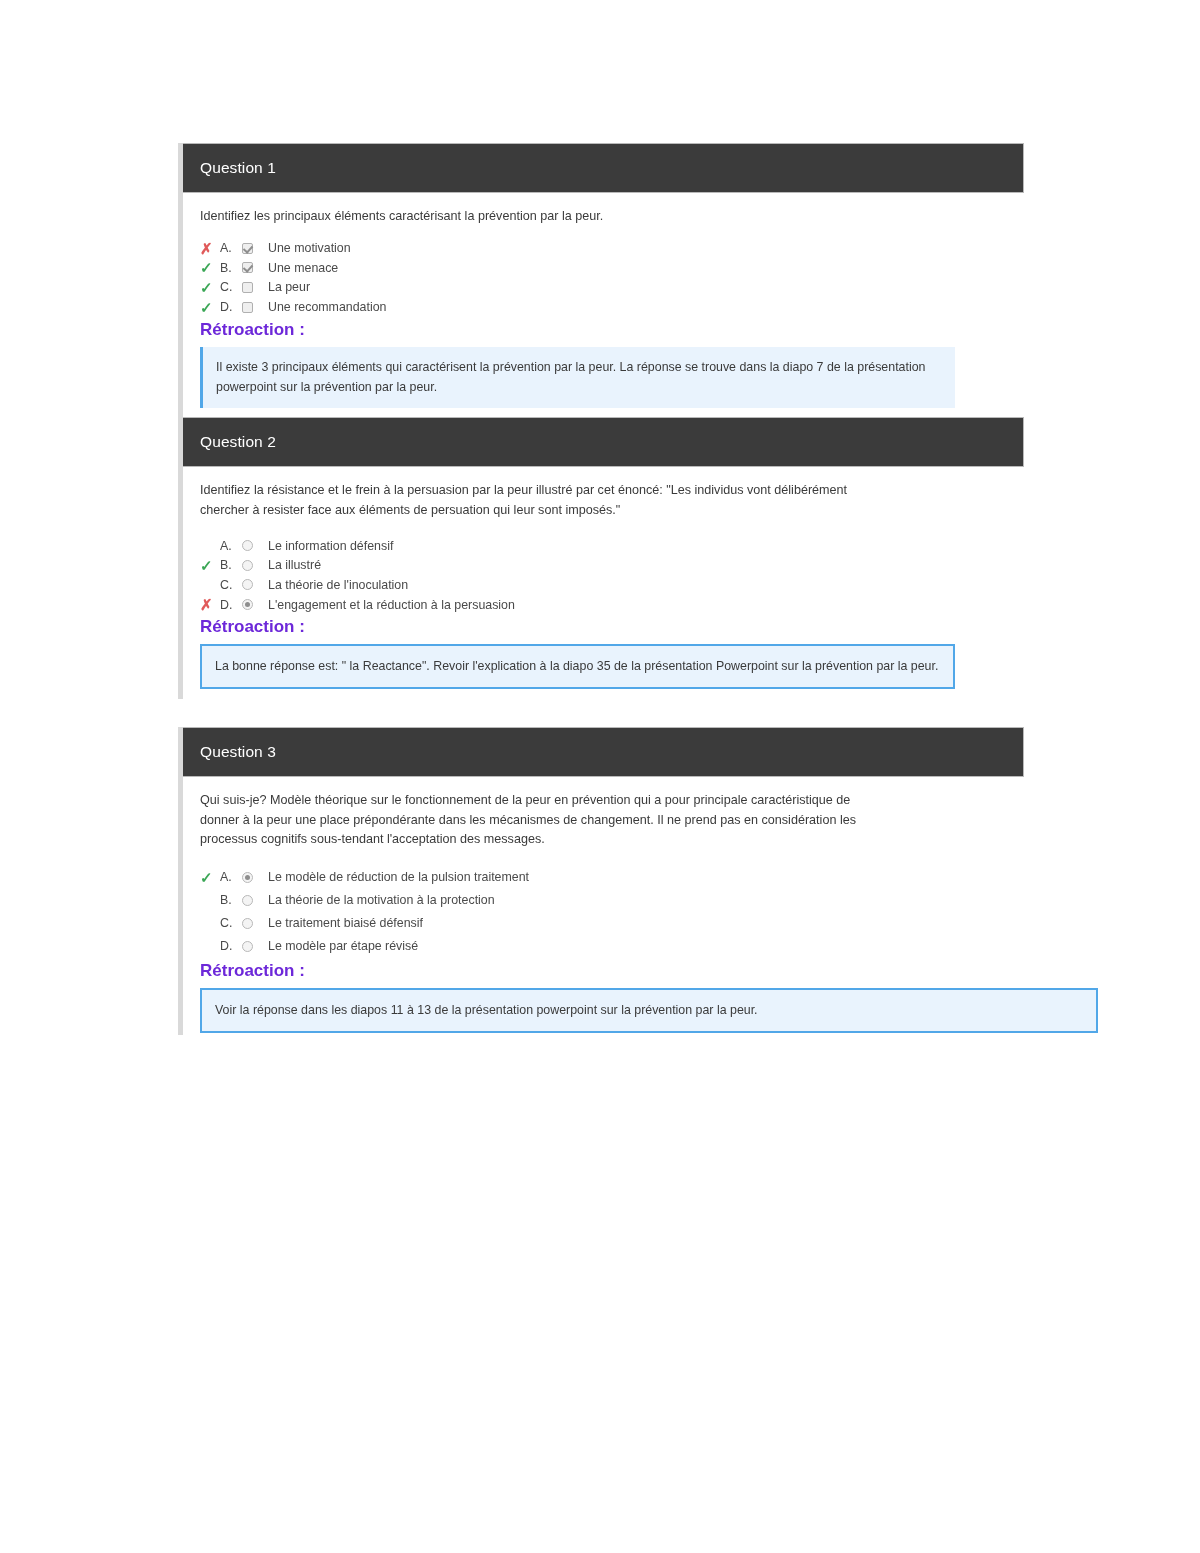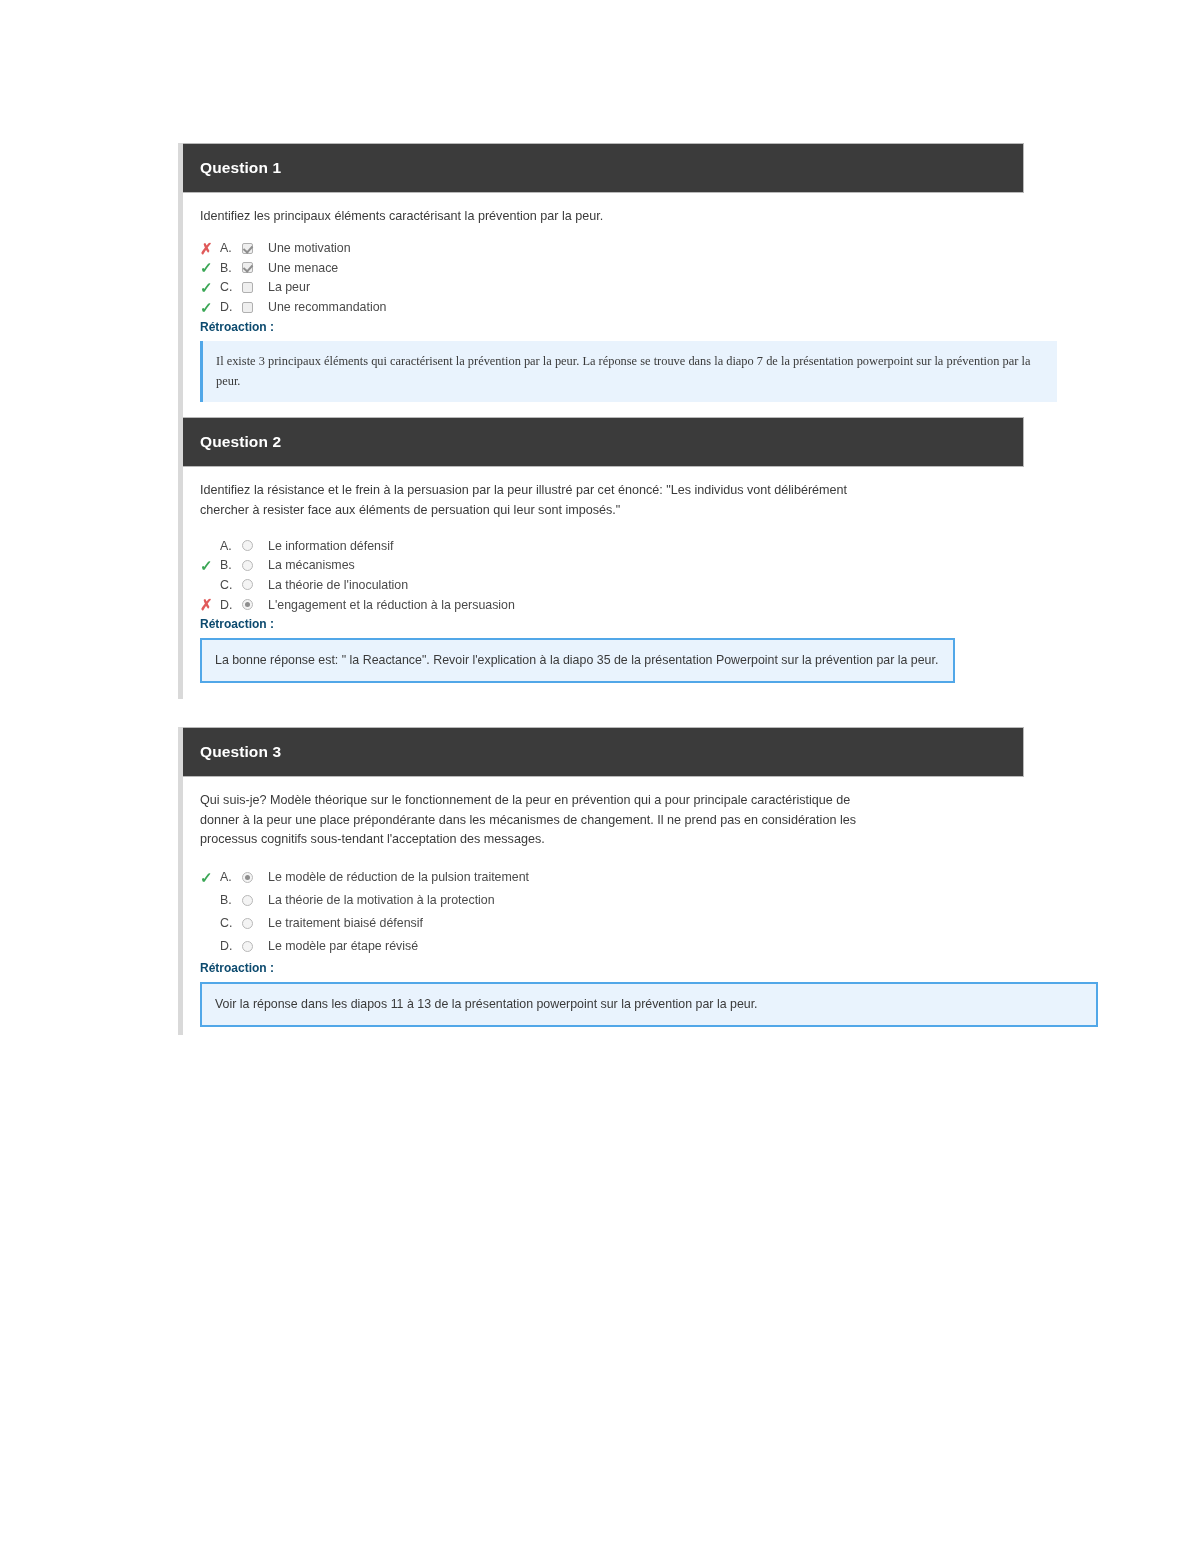--- a/index.html
+++ b/index.html
@@ -39,21 +39,21 @@
   
   .qblock {
     position: absolute;
     left: 183px;
   }
 
   .q-header {
     background: #3b3b3b;
     color: #ffffff;
     font-size: 15.5px;
-    font-weight: bold;
+    font-weight: normal;
     letter-spacing: .1px;
     padding: 15px 0 15px 17px;
     border: 1px solid #b9b9b9;
     border-left: none;
   }
 
   .q-body {
     background: #ffffff;
     padding: 14px 0 0 17px;
   }
@@ -126,23 +126,23 @@
     position: absolute;
     left: 2px; top: 2px;
     width: 5px; height: 5px;
     border-radius: 50%;
     background: #8e8e8e;
   }
 
   .opt-label { white-space: nowrap; }
 
   .feedback-label {
-    font-size: 12px;
+    font-size: 17px;
     font-weight: bold;
-    color: #0c4a6e;
+    color: #6d28d9;
     margin: 3px 0 7px 0;
   }
 
   .feedback-box {
     background: #e9f3fd;
     font-size: 12.4px;
     line-height: 20px;
     color: #3a3a3a;
     padding: 10px 12px 11px 13px;
   }
@@ -193,21 +193,21 @@
         <div class="opt-row">
           <span class="mark correct">✓</span>
           <span class="opt-letter">D.</span>
           <span class="ctrl">
               <span class="box"></span>
             </span>
           <span class="opt-label">Une recommandation</span>
         </div>
       </div>
       <div class="feedback-label">Rétroaction :</div>
-      <div class="feedback-box fb-left-only" style="width:857px;font-family:Liberation Serif, serif;">Il existe 3 principaux éléments qui caractérisent la prévention par la peur. La réponse se trouve dans la diapo 7 de la présentation powerpoint sur la prévention par la peur.</div>
+      <div class="feedback-box fb-left-only" style="width:755px;">Il existe 3 principaux éléments qui caractérisent la prévention par la peur. La réponse se trouve dans la diapo 7 de la présentation powerpoint sur la prévention par la peur.</div>
     </div>
   </div>
 
   <div class="qblock" id="q2" style="top:417px; width:841px;">
     <div class="q-header">Question 2</div>
     <div class="q-body">
       <p class="q-text">Identifiez la résistance et le frein à la persuasion par la peur illustré par cet énoncé: "Les individus vont délibérément chercher à resister face aux éléments de persuation qui leur sont imposés."</p>
       <div class="options" style="margin-top:16px;">
         <div class="opt-row">
           <span class="mark blank"></span>
@@ -216,21 +216,21 @@
               <span class="radio"></span>
             </span>
           <span class="opt-label">Le information défensif</span>
         </div>
         <div class="opt-row">
           <span class="mark correct">✓</span>
           <span class="opt-letter">B.</span>
           <span class="ctrl">
               <span class="radio"></span>
             </span>
-          <span class="opt-label">La mécanismes</span>
+          <span class="opt-label">La illustré</span>
         </div>
         <div class="opt-row">
           <span class="mark blank"></span>
           <span class="opt-letter">C.</span>
           <span class="ctrl">
               <span class="radio"></span>
             </span>
           <span class="opt-label">La théorie de l'inoculation</span>
         </div>
         <div class="opt-row">

